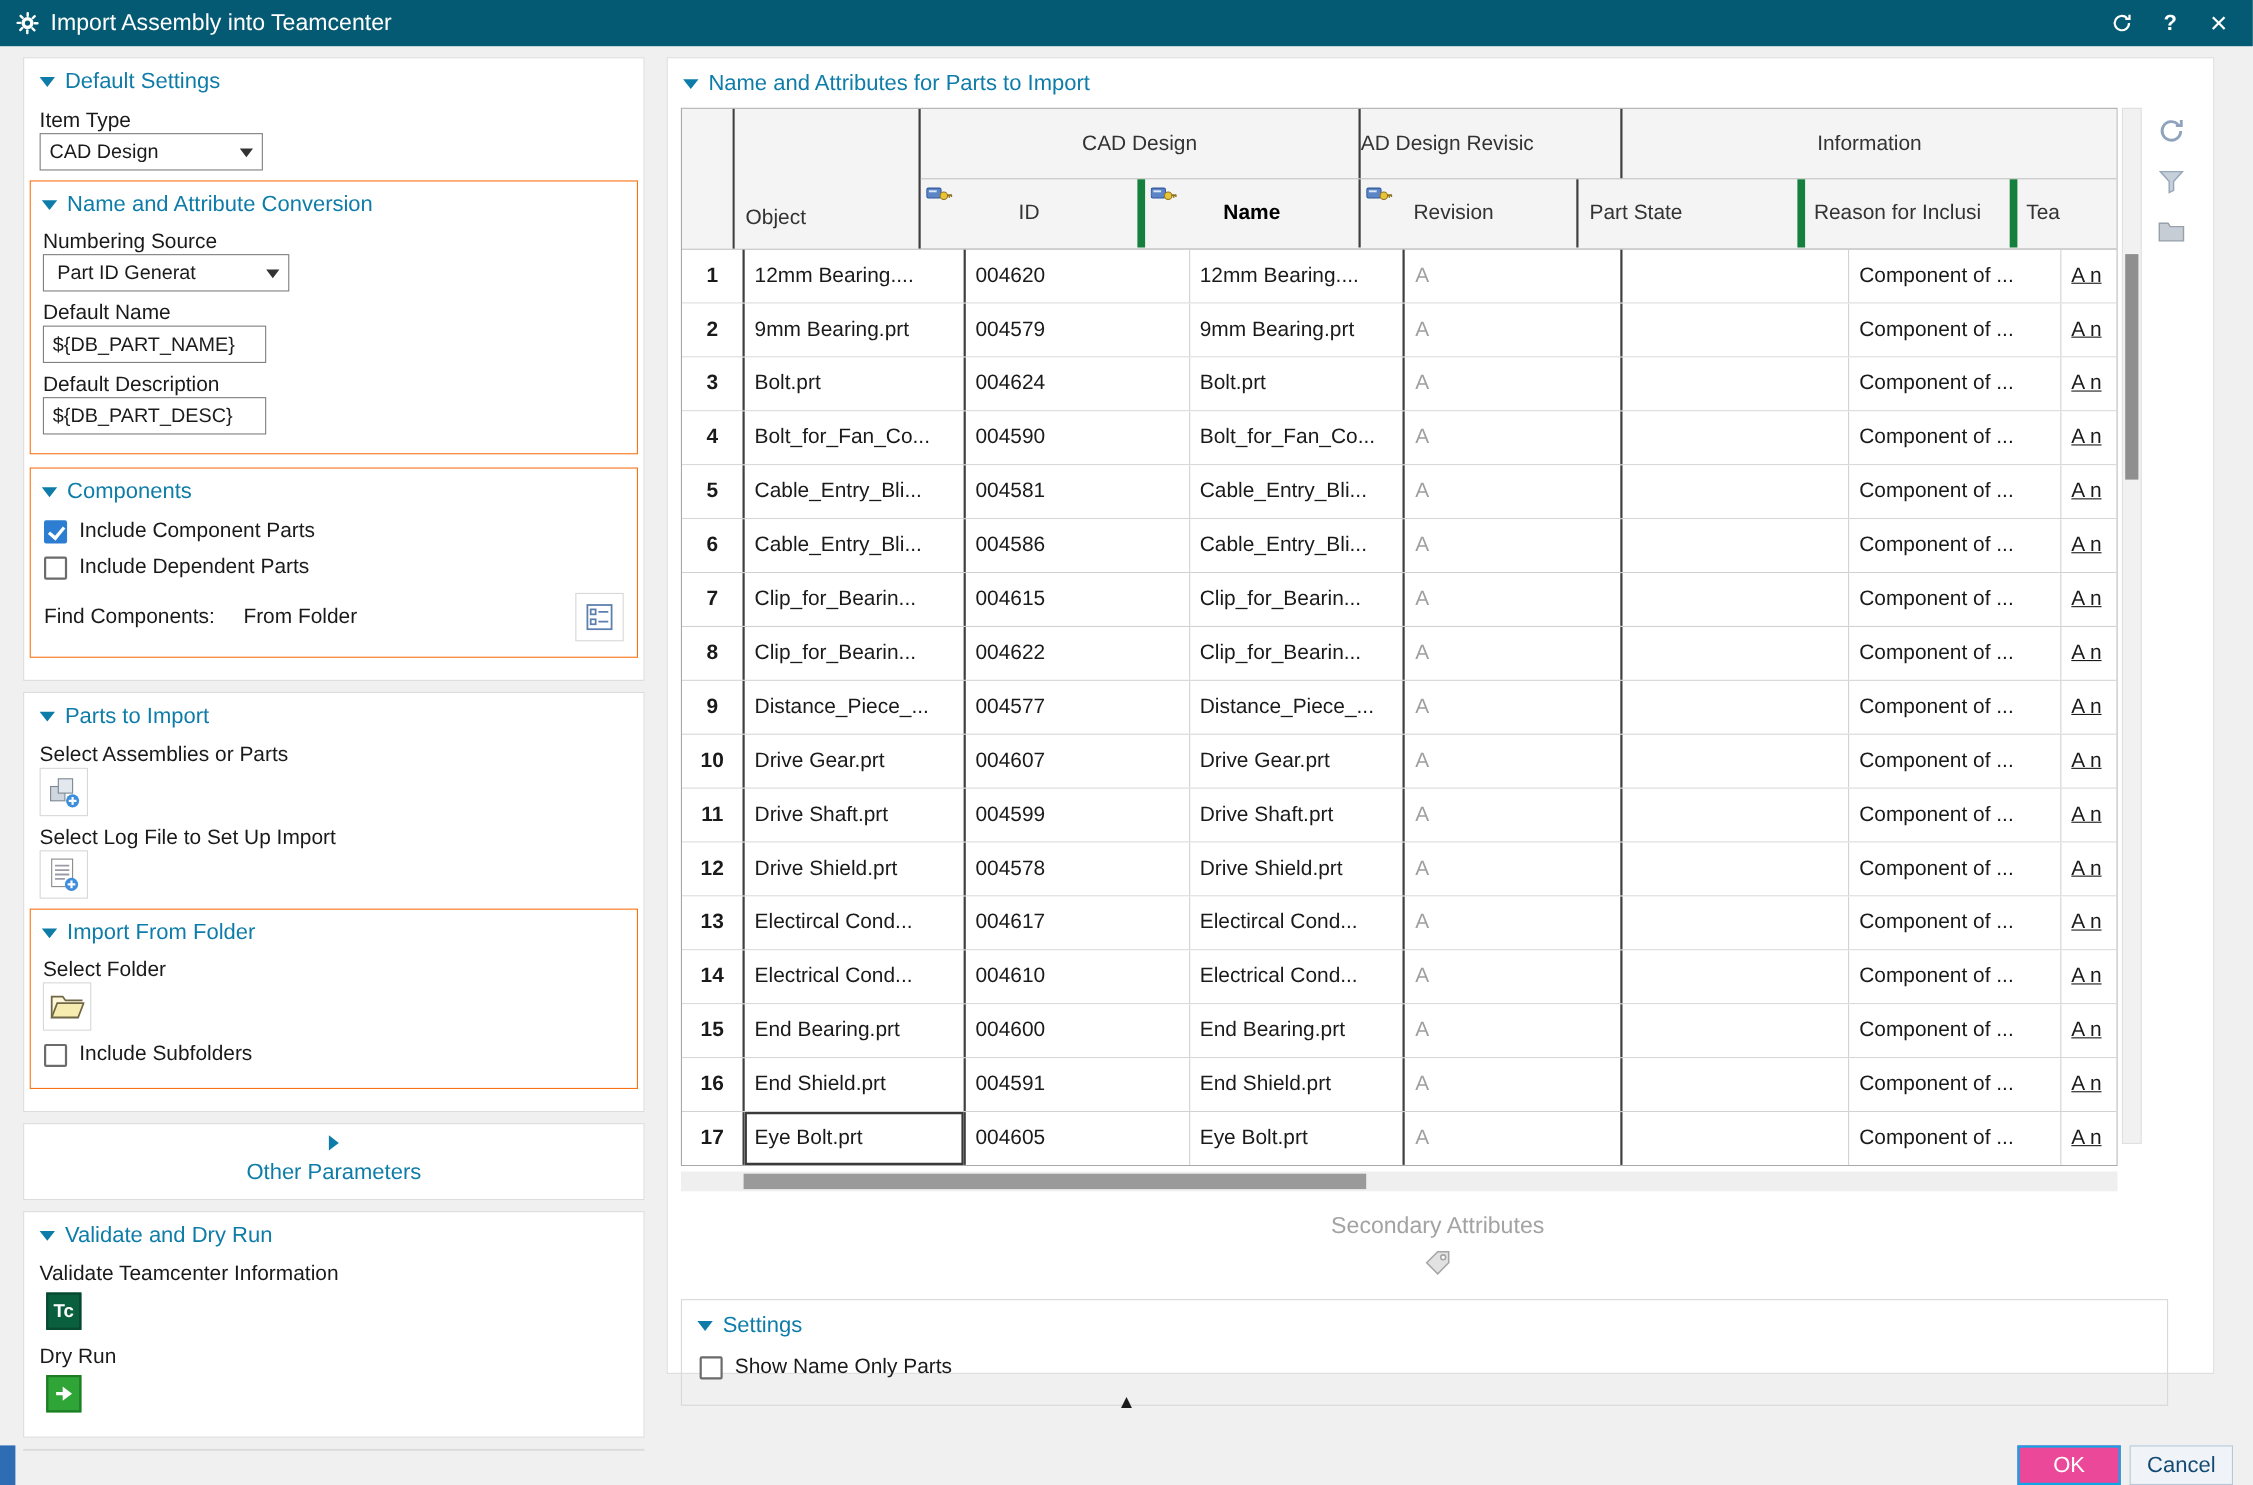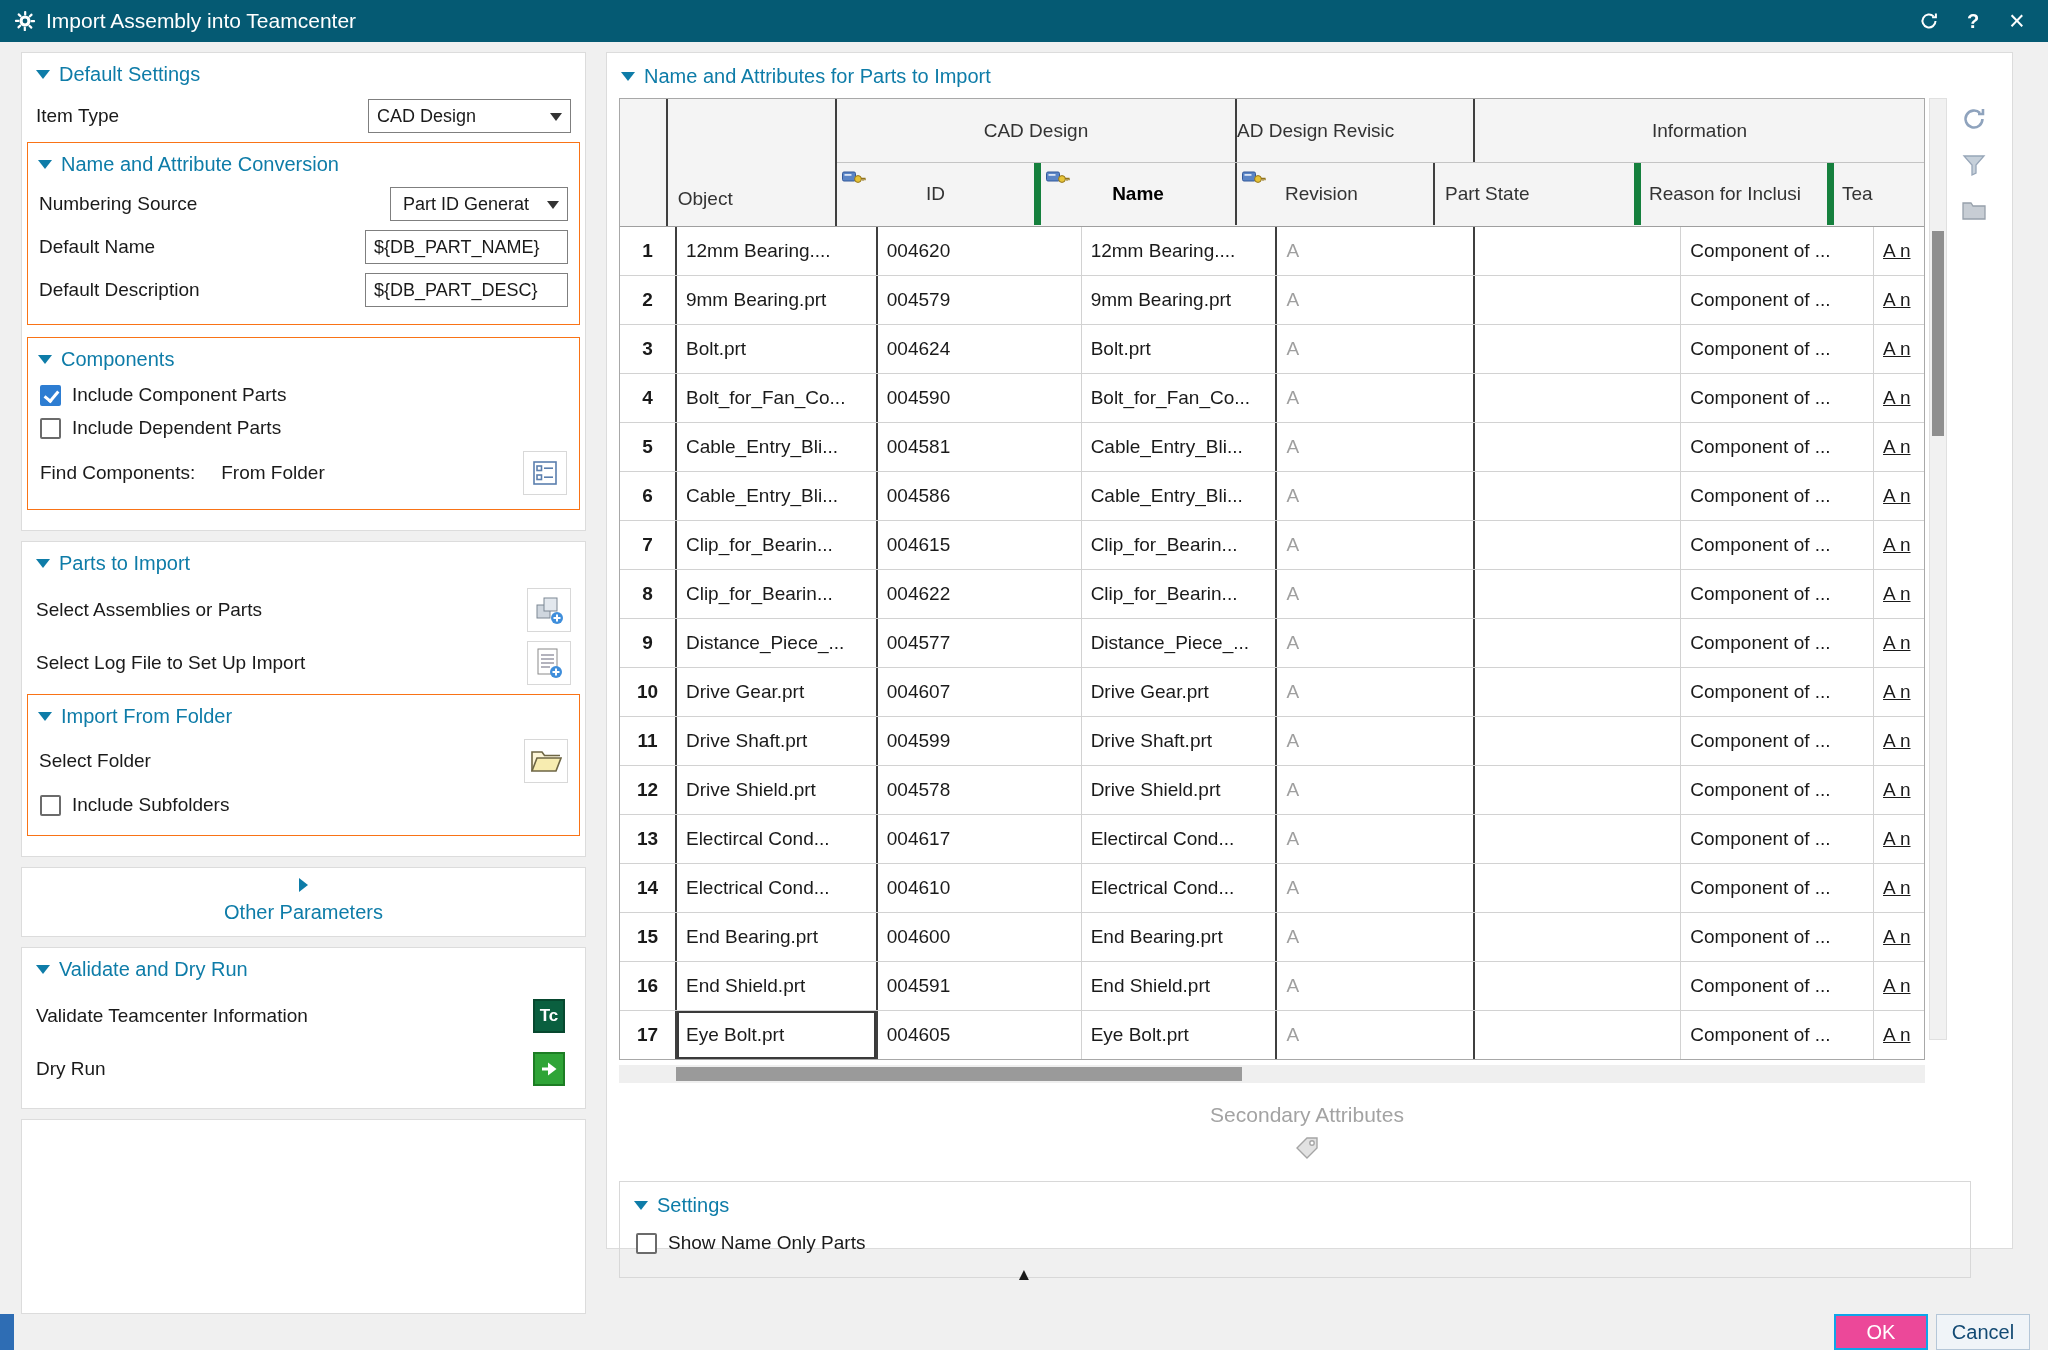--- a/index.html
+++ b/index.html
@@ -12,21 +12,21 @@
   .tb-btn{width:34px;height:34px;display:flex;align-items:center;justify-content:center;
     color:#fff;font-size:20px;background:transparent;border:none;cursor:default;}
   .tb-close{font-size:27px;line-height:27px;}
   
   .sec-head{display:flex;align-items:center;gap:9px;padding:10px 14px 4px;}
   .sec-title{color:#0e7ca8;font-weight:normal;font-size:20px;}
   .tri-down{width:0;height:0;border-left:7px solid transparent;border-right:7px solid transparent;
     border-top:9px solid #0e7ca8;}
   .tri-right{width:0;height:0;border-top:7px solid transparent;border-bottom:7px solid transparent;
     border-left:9px solid #0e7ca8;}
-  .row{display:flex;align-items:center;margin:9px 0;padding:0 14px;}
+  .row{display:flex;margin:9px 0;padding:0 14px;flex-direction:column;}
   .row .lab{flex:1;font-size:19px;}
   .select,.textinput{width:203px;height:34px;box-sizing:border-box;background:#fff;
     border:1px solid #7f7f7f;display:flex;align-items:center;padding:0 8px;font-size:18px;
     white-space:nowrap;overflow:hidden;position:relative;}
   .select{padding-right:26px;}
   .select .sel-arrow{position:absolute;right:8px;top:13px;width:0;height:0;
     border-left:6px solid transparent;border-right:6px solid transparent;border-top:8px solid #333;}
   .checkbox{width:21px;height:21px;box-sizing:border-box;border:2px solid #6b6b6b;background:#fff;
     flex:none;position:relative;border-radius:2px;}
   .checkbox.checked{background:#2d7dd2;border-color:#2d7dd2;}
@@ -159,21 +159,21 @@
         <span class="sel-arrow"></span>
       </div>
     </div>
     <div class="subbox">
       <div class="sec-head">
         <span class="tri-down"></span>
         <span class="sec-title">Name and Attribute Conversion</span>
       </div>
       <div class="row">
         <span class="lab">Numbering Source</span>
-        <div class="select" style="width:178px;padding-left:12px;">
+        <div class="select" style="width:224px;padding-left:12px;">
           <span>Part ID Generat</span>
           <span class="sel-arrow"></span>
         </div>
       </div>
       <div class="row">
         <span class="lab">Default Name</span>
         <div class="textinput">
           <span>${DB_PART_NAME}</span>
         </div>
       </div>

